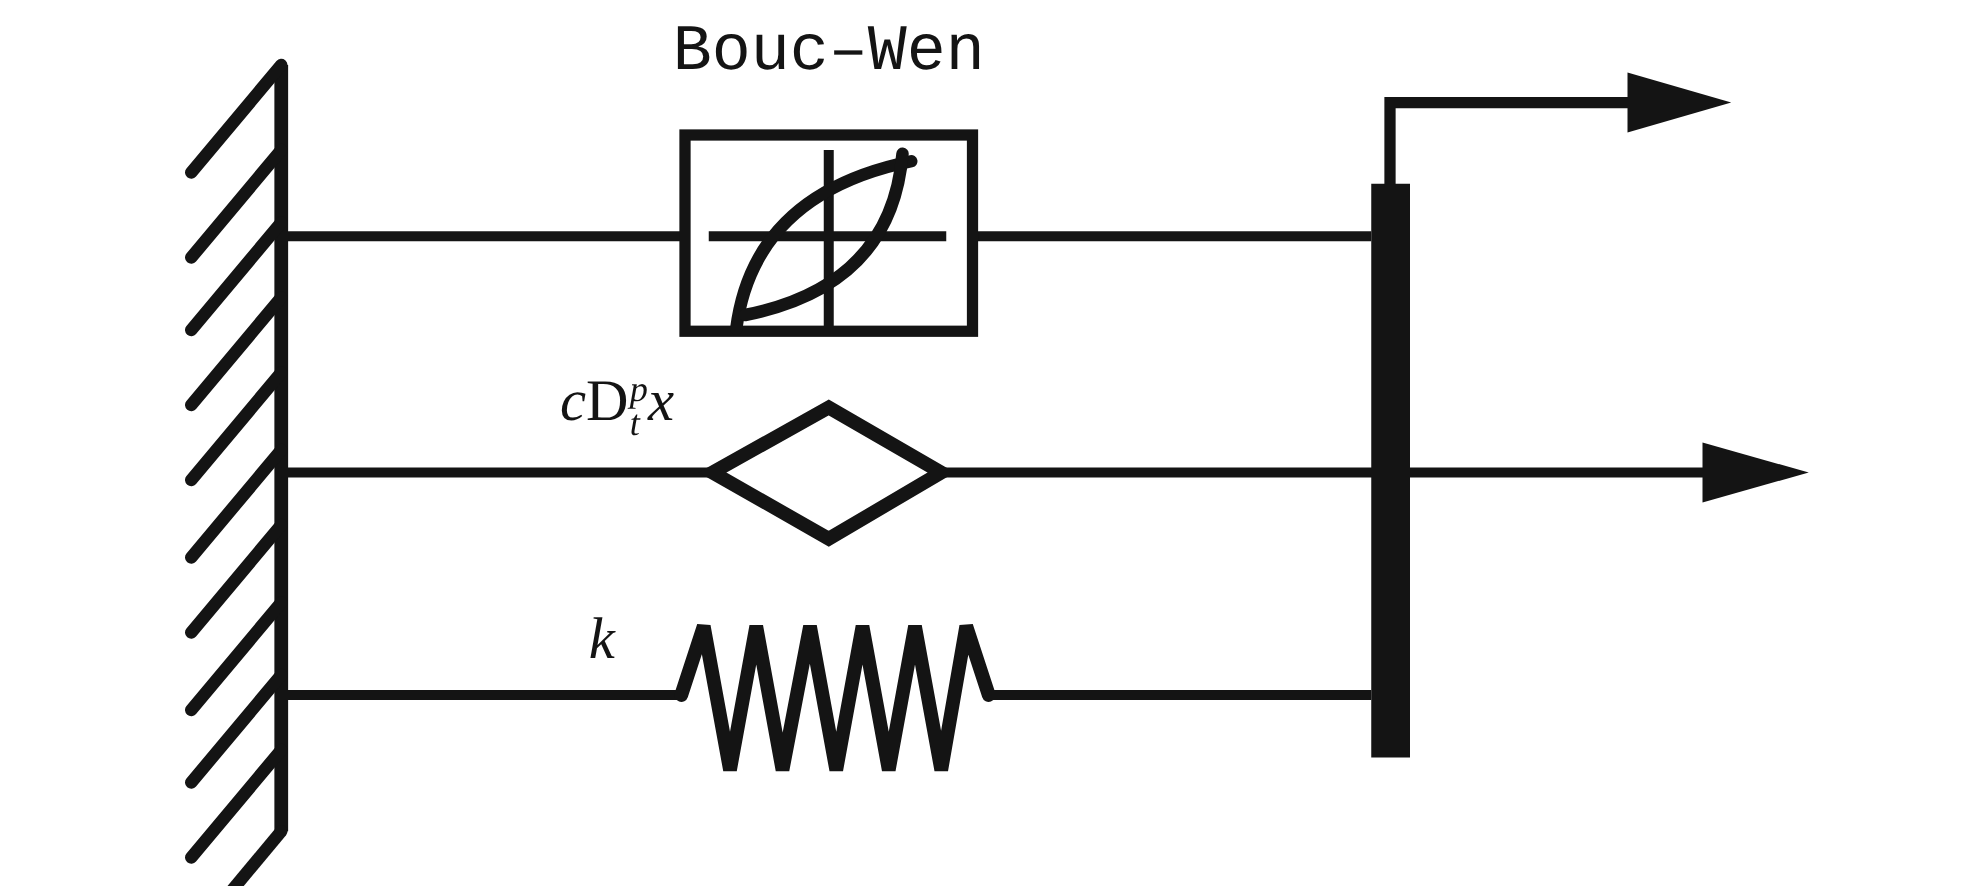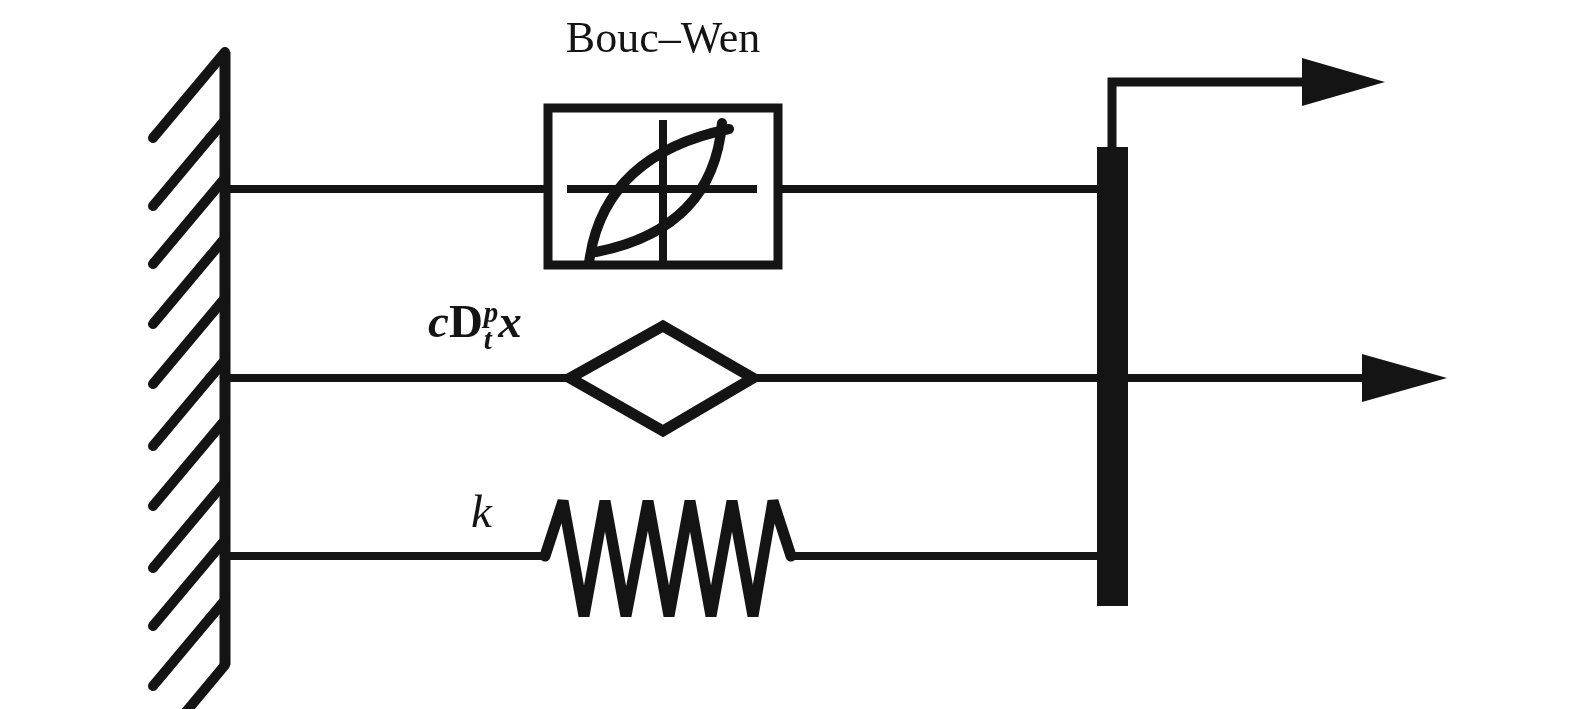--- a/index.html
+++ b/index.html
@@ -14,21 +14,21 @@
   svg { position:absolute; left:0; top:0; }
   .shape { stroke:var(--ink); fill:none; }
   .fillshape { fill:var(--ink); stroke:none; }
   .lbl {
     position:absolute;
     color:var(--ink);
     font-family:"Liberation Serif", serif;
     line-height:1;
     white-space:nowrap;
   }
-  .title-lbl { font-size:44px; }
+  .title-lbl { font-size:52px;font-family:Liberation Mono, monospace; }
   .damper-lbl { font-size:47px; font-style:normal; }
   .damper-lbl .it { font-style:italic; }
   .spring-lbl { font-size:47px; font-style:italic; }
   .stack {
     display:inline-block;
     font-size:29px;
     line-height:0.95;
     font-style:italic;
     text-align:left;
     vertical-align:-0.42em;
@@ -86,17 +86,17 @@
     <rect class="fillshape" x="1097" y="147" width="31" height="459"></rect>
 
     <g>
       <polyline class="shape" points="1112,150 1112,82 1312,82" stroke-width="9"></polyline>
       <polygon class="fillshape" points="1302,58 1302,106 1385,82"></polygon>
     </g>
   </svg>
 
   <div class="lbl title-lbl" style="left:663px; top:16px; transform:translateX(-50%);">Bouc–Wen</div>
 
-  <div class="lbl damper-lbl" style="left:428px; top:298px;font-weight:bold;"><span class="it">c</span><span>D</span><span class="stack"><span>p</span><span>t</span></span><span class="it">x</span></div>
+  <div class="lbl damper-lbl" style="left:448px; top:298px;"><span class="it">c</span><span>D</span><span class="stack"><span>p</span><span>t</span></span><span class="it">x</span></div>
 
   <div class="lbl spring-lbl" style="left:471px; top:488px;">k</div>
 
 </div>
 
 </body></html>

